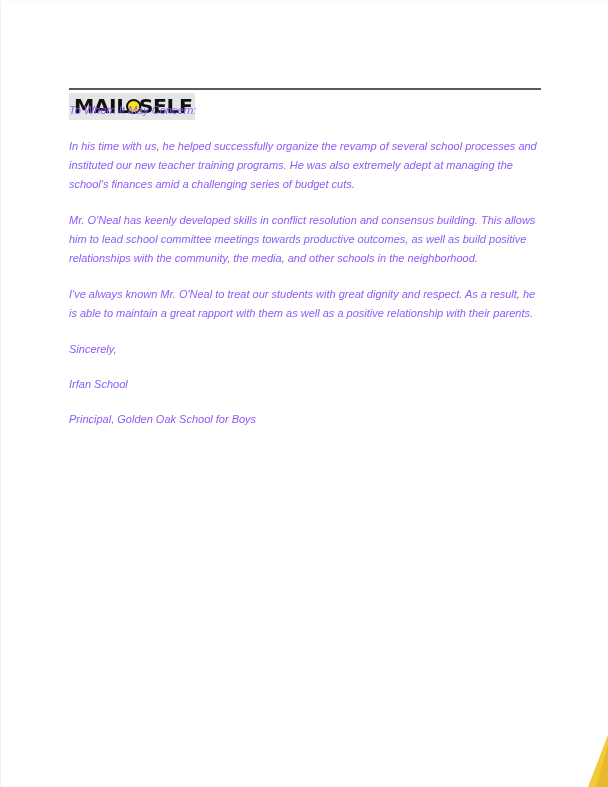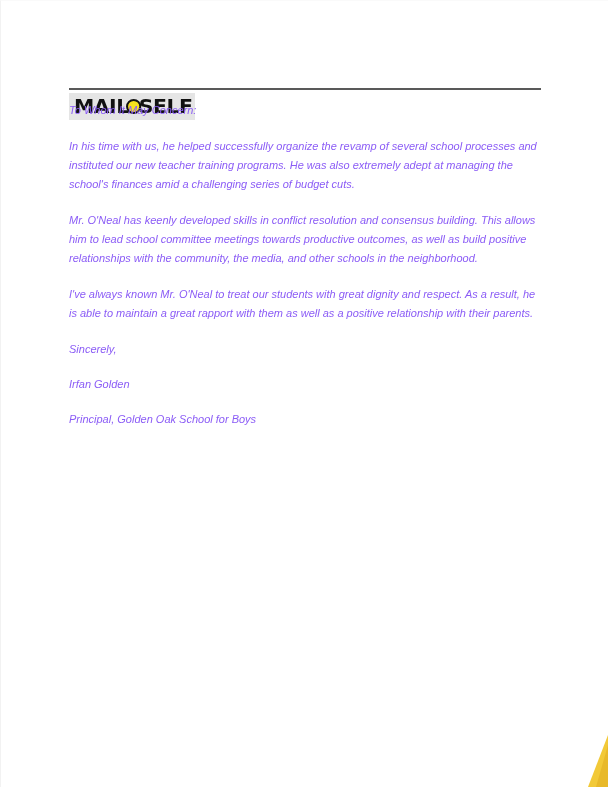--- a/index.html
+++ b/index.html
@@ -130,21 +130,21 @@
   </div>
 
   <div class="divider"></div>
 
   <div class="letter">
     <p>To Whom It May Concern:</p>
     <p>In his time with us, he helped successfully organize the revamp of several school processes and instituted our new teacher training programs. He was also extremely adept at managing the school's finances amid a challenging series of budget cuts.</p>
     <p>Mr. O'Neal has keenly developed skills in conflict resolution and consensus building. This allows him to lead school committee meetings towards productive outcomes, as well as build positive relationships with the community, the media, and other schools in the neighborhood.</p>
     <p>I've always known Mr. O'Neal to treat our students with great dignity and respect. As a result, he is able to maintain a great rapport with them as well as a positive relationship with their parents.</p>
     <p class="tight">Sincerely,</p>
-    <p class="tight">Irfan Golden</p>
+    <p class="tight">Irfan School</p>
     <p class="tight">Principal, Golden Oak School for Boys</p>
   </div>
 
   <div class="corner-wedge">
     <svg width="34" height="52" viewBox="0 0 34 52" aria-hidden="true">
       <polygon points="34,0 34,52 14,52" fill="#f2c938"></polygon>
       <polygon points="34,10 34,52 22,52" fill="#e8b92a"></polygon>
     </svg>
   </div>
 

